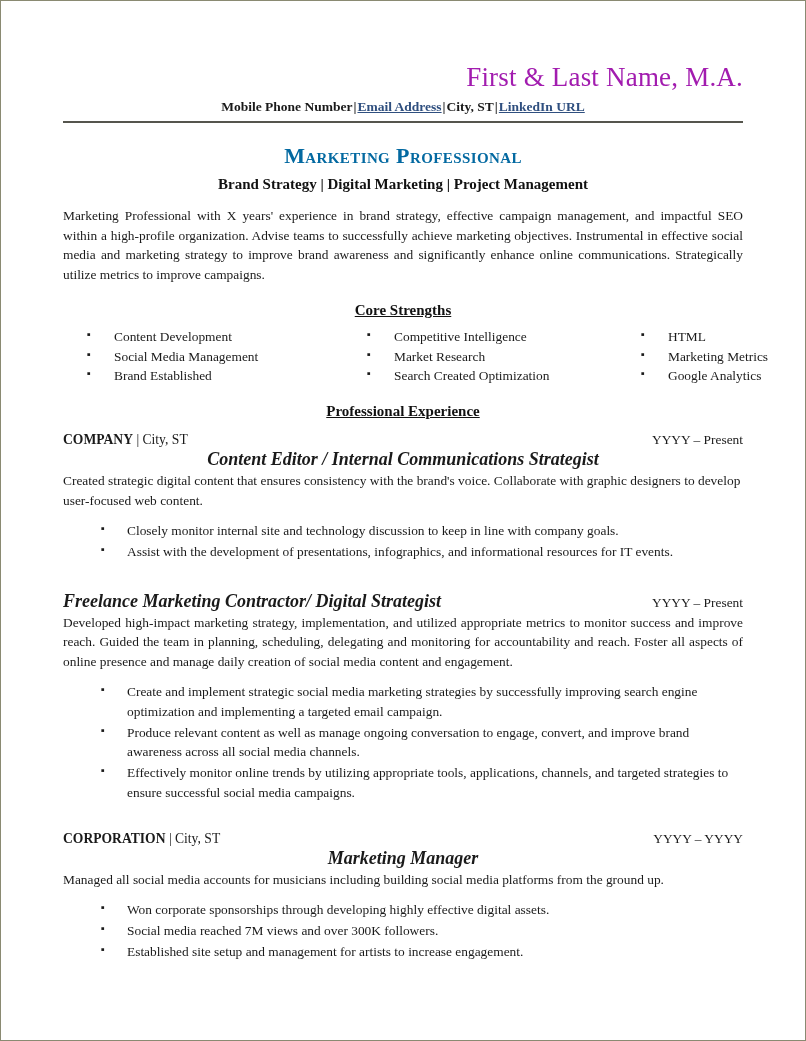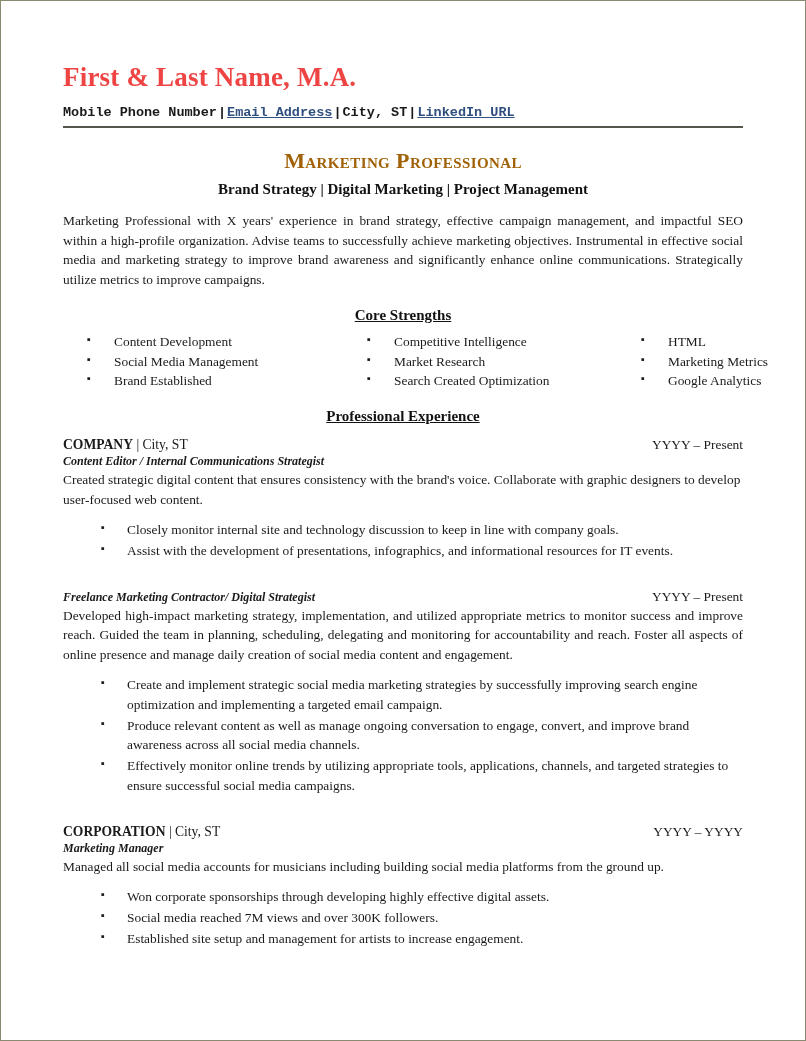--- a/index.html
+++ b/index.html
@@ -22,36 +22,35 @@
   }
   #sheet {
     position: absolute;
     left: 62px;
     top: 0;
     width: 680px;
   }
 
   
   .name {
-    text-align: left;
+    text-align: right;
     font-size: 27px;
-    font-weight: bold;
+    font-weight: normal;
     letter-spacing: 0.2px;
     margin-top: 62px;
     line-height: 1.1;
-    color: #ef4444;
+    color: #a21caf;
   }
   .contact-line {
-    text-align: left;
+    text-align: center;
     font-size: 13.5px;
     font-weight: bold;
-    margin-top: 12px;
+    margin-top: 6px;
     color: #1a1a1a;
     white-space: nowrap;
-    font-family: Liberation Mono, monospace;
   }
   .contact-line .sep {
     font-weight: bold;
     padding: 0 1px;
     color: #1a1a1a;
   }
   .contact-link {
     color: #2f4f7f;
     text-decoration: underline;
     font-weight: bold;
@@ -64,21 +63,21 @@
   }
 
   
   .job-title-main {
     text-align: center;
     font-size: 22px;
     font-weight: bold;
     font-variant: small-caps;
     letter-spacing: 0.4px;
     margin-top: 20px;
-    color: #a16207;
+    color: #0369a1;
   }
   .specialties {
     text-align: center;
     font-size: 15px;
     font-weight: bold;
     margin-top: 7px;
     color: #111111;
   }
 
   
@@ -145,24 +144,25 @@
   }
   .exp-company .loc {
     font-weight: normal;
   }
   .exp-dates {
     font-size: 13.4px;
     white-space: nowrap;
     text-align: right;
   }
   .exp-role {
-    font-size: 12px;
+    font-size: 18px;
     font-weight: bold;
     font-style: italic;
     margin-top: 1px;
+    text-align: center;
   }
   .exp-desc {
     font-size: 13.4px;
     line-height: 1.46;
     margin-top: 1px;
     text-align: left;
   }
   .exp-desc.justified {
     text-align: justify;
   }

